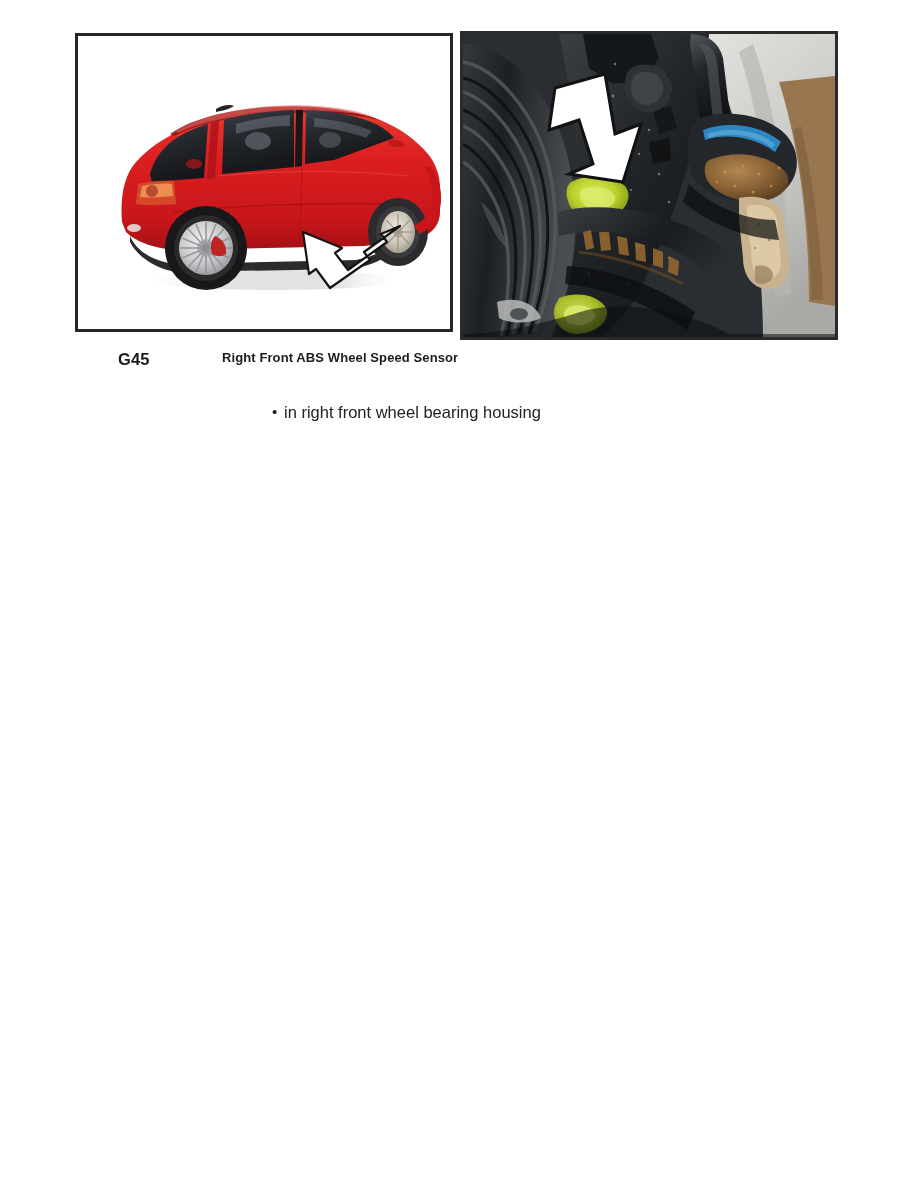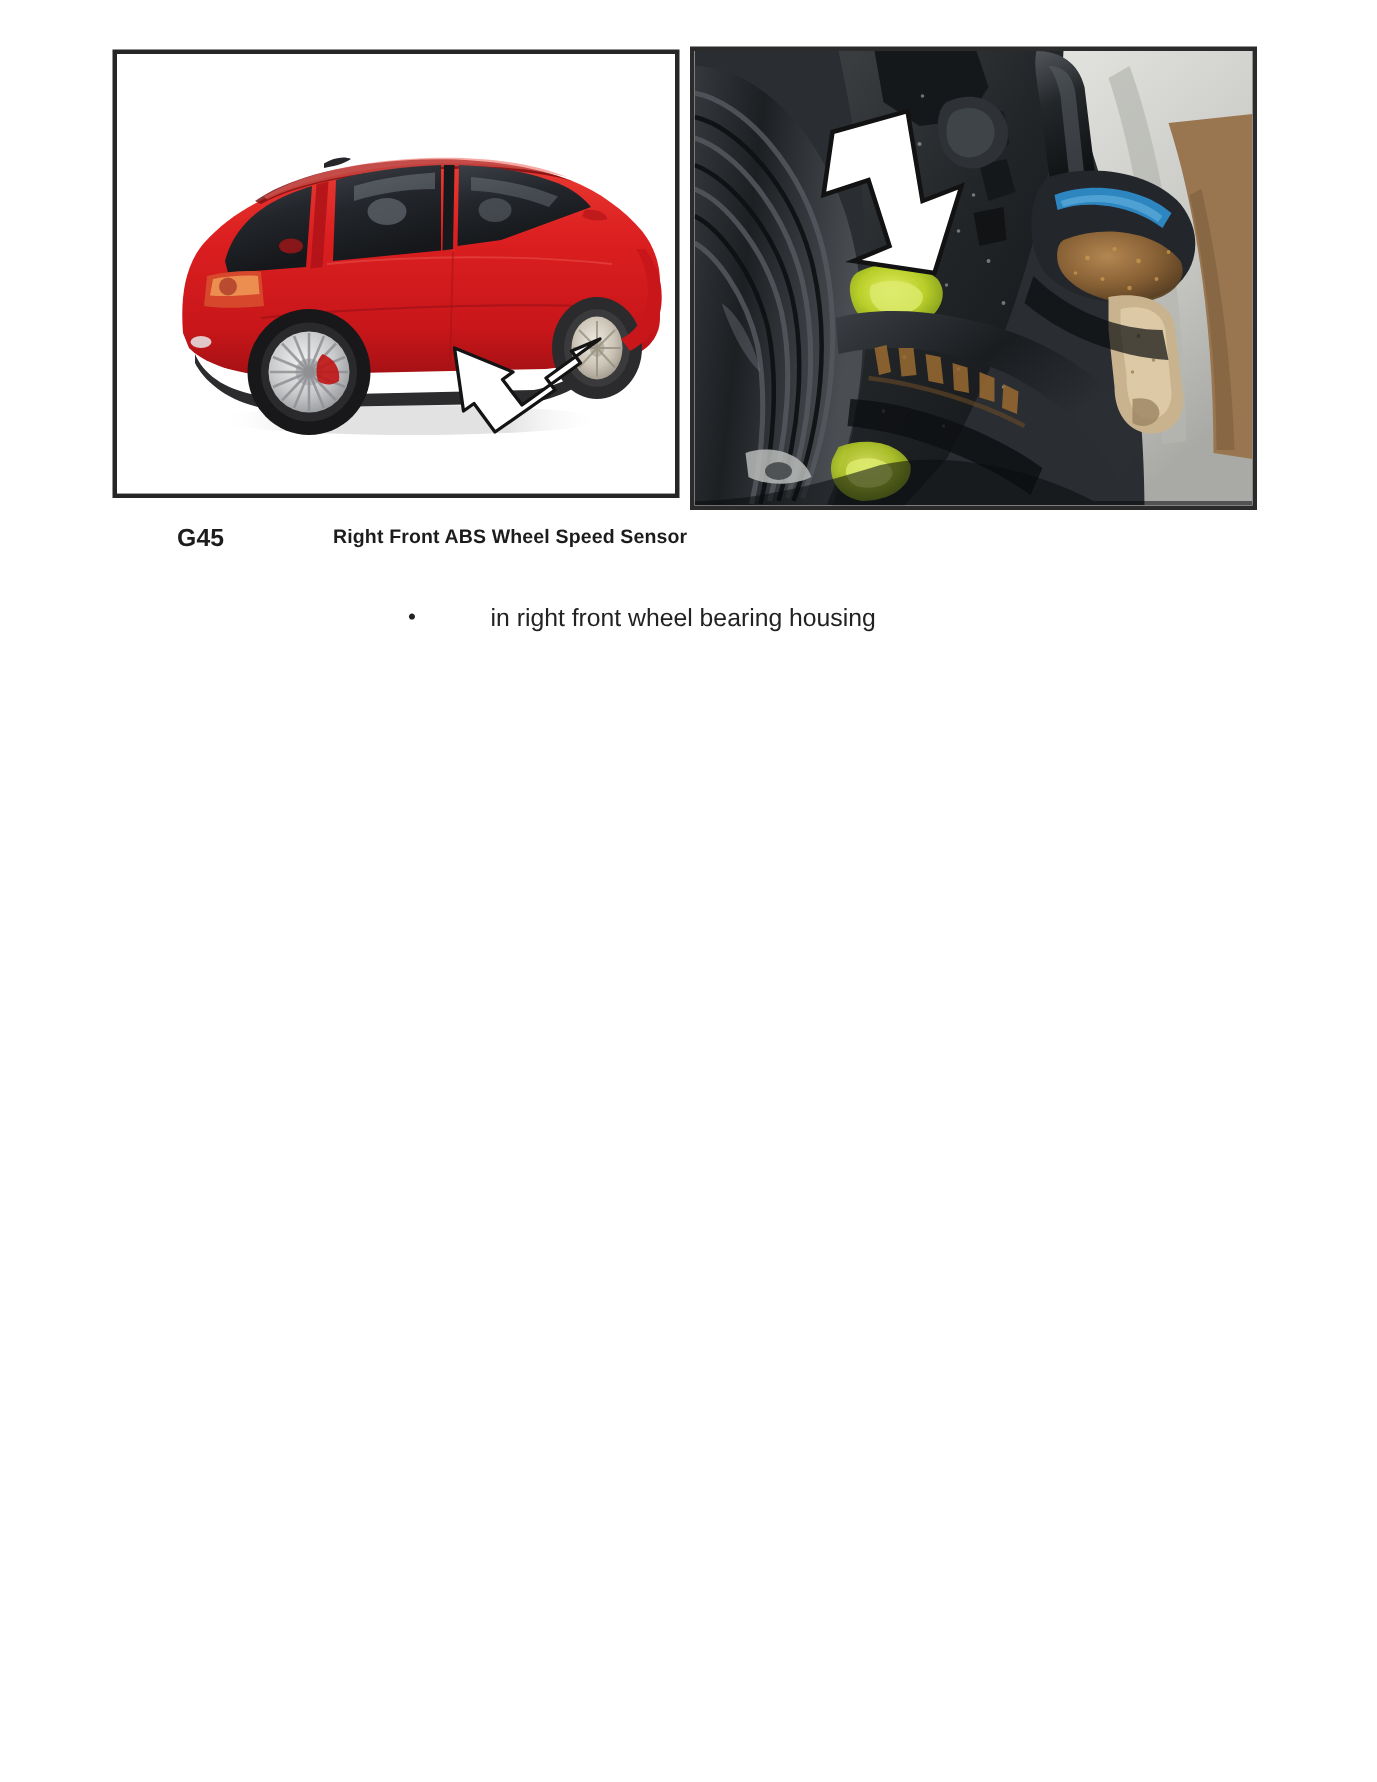--- a/index.html
+++ b/index.html
@@ -98,21 +98,20 @@
   }
   #note-bullet {
     display: inline-block;
     width: 12px;
     font-size: 15px;
     line-height: 1;
     vertical-align: 1px;
   }
   #note-text {
     display: inline-block;
-    margin-left: 43px;
   }
 </style>
 </head>
 <body>
 
 <div id="page">
 
   <div class="figure-frame" id="fig-vehicle">
     <svg class="photo-stage" viewBox="0 0 372 293" preserveAspectRatio="none">
       <defs>

